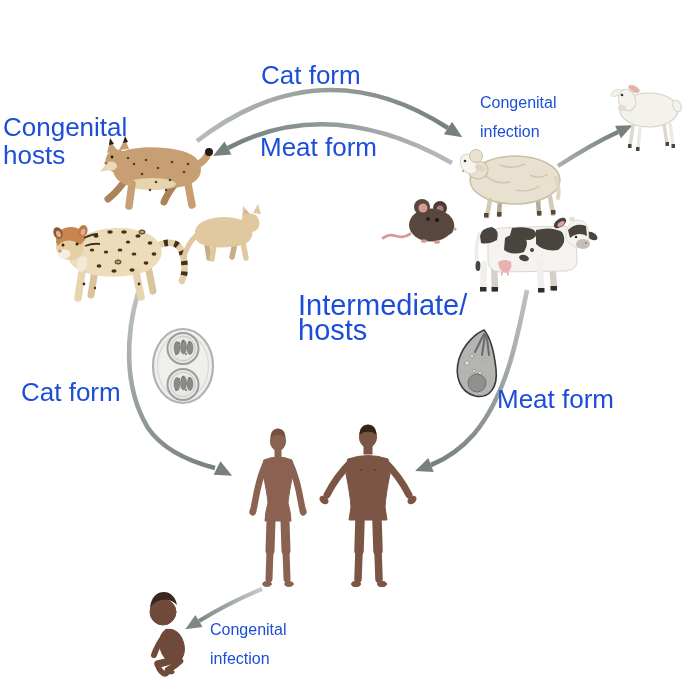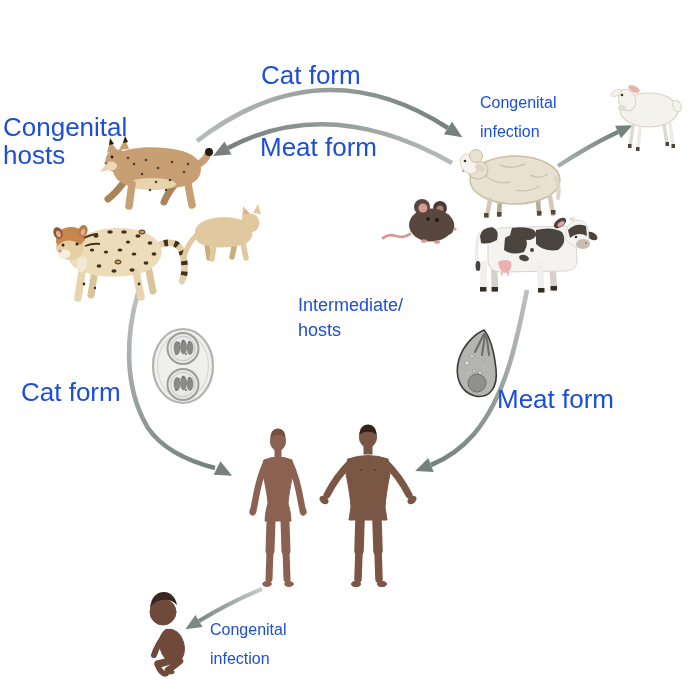--- a/index.html
+++ b/index.html
@@ -2,21 +2,21 @@
 <html><head>
 <meta charset="utf-8">
 <style>
   html,body{margin:0;padding:0;background:#fff;}
   .stage{position:relative;width:700px;height:700px;background:#ffffff;overflow:hidden;
          font-family:"Liberation Sans",sans-serif;}
   .stage svg{position:absolute;left:0;top:0;}
   .lbl{position:absolute;text-align:left;color:#1d4ed8;white-space:nowrap;}
   .f26{font-size:26px;line-height:27.5px;}
   .f25{font-size:16px;line-height:29px;}
-  .f24{font-size:18px;line-height:25px;}
+  .f24{font-size:29px;line-height:25px;}
 </style>
 </head>
 <body>
 
 <div class="stage">
 
 <svg width="700" height="700" viewBox="0 0 700 700">
   <defs>
     <linearGradient id="ar1" gradientUnits="userSpaceOnUse" x1="197" y1="141" x2="448" y2="128">
       <stop offset="0" stop-color="#b7bcba"></stop>

